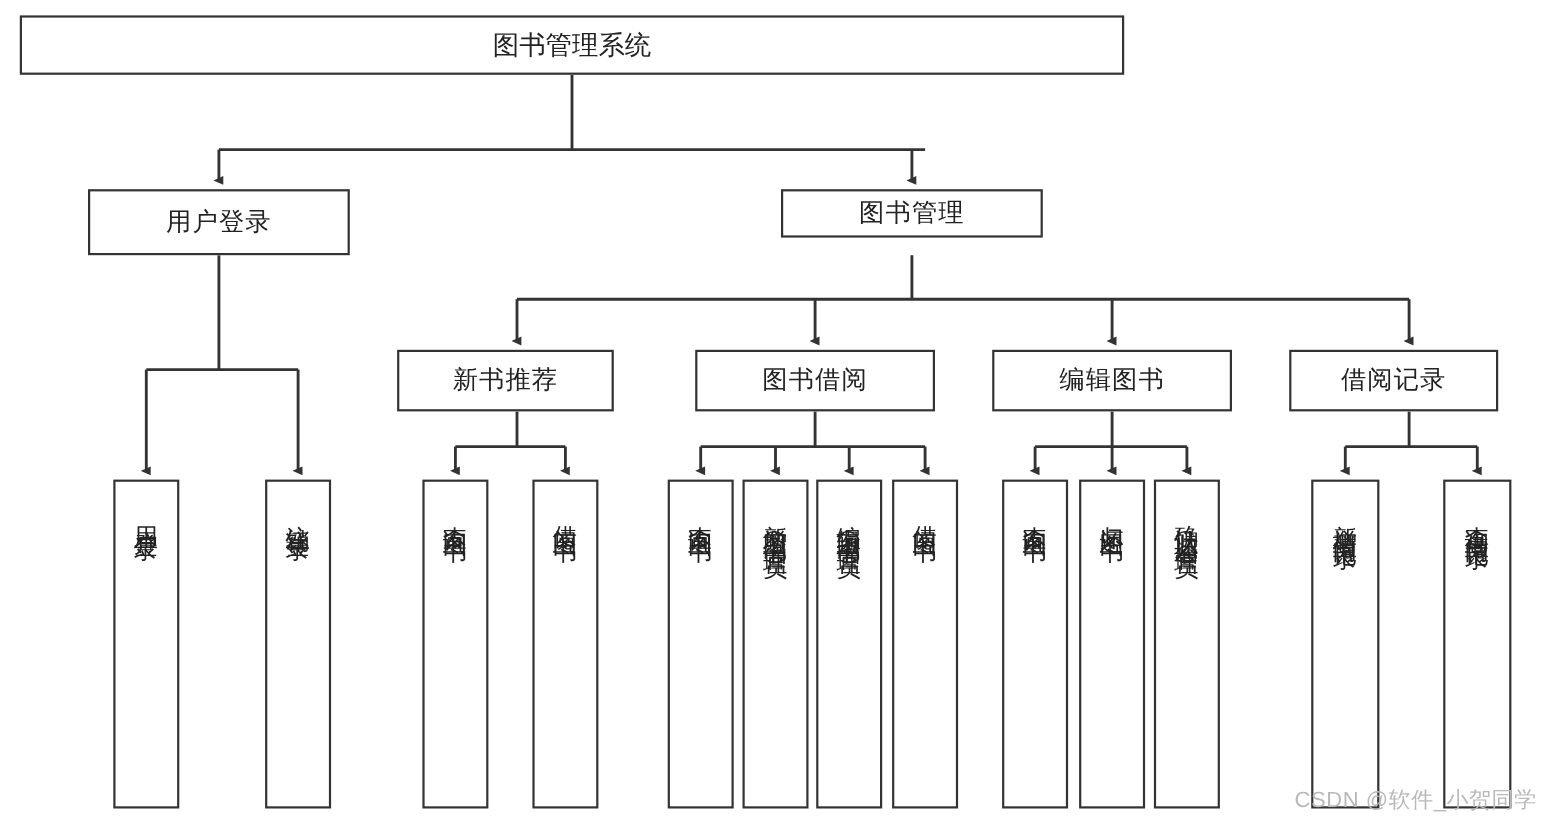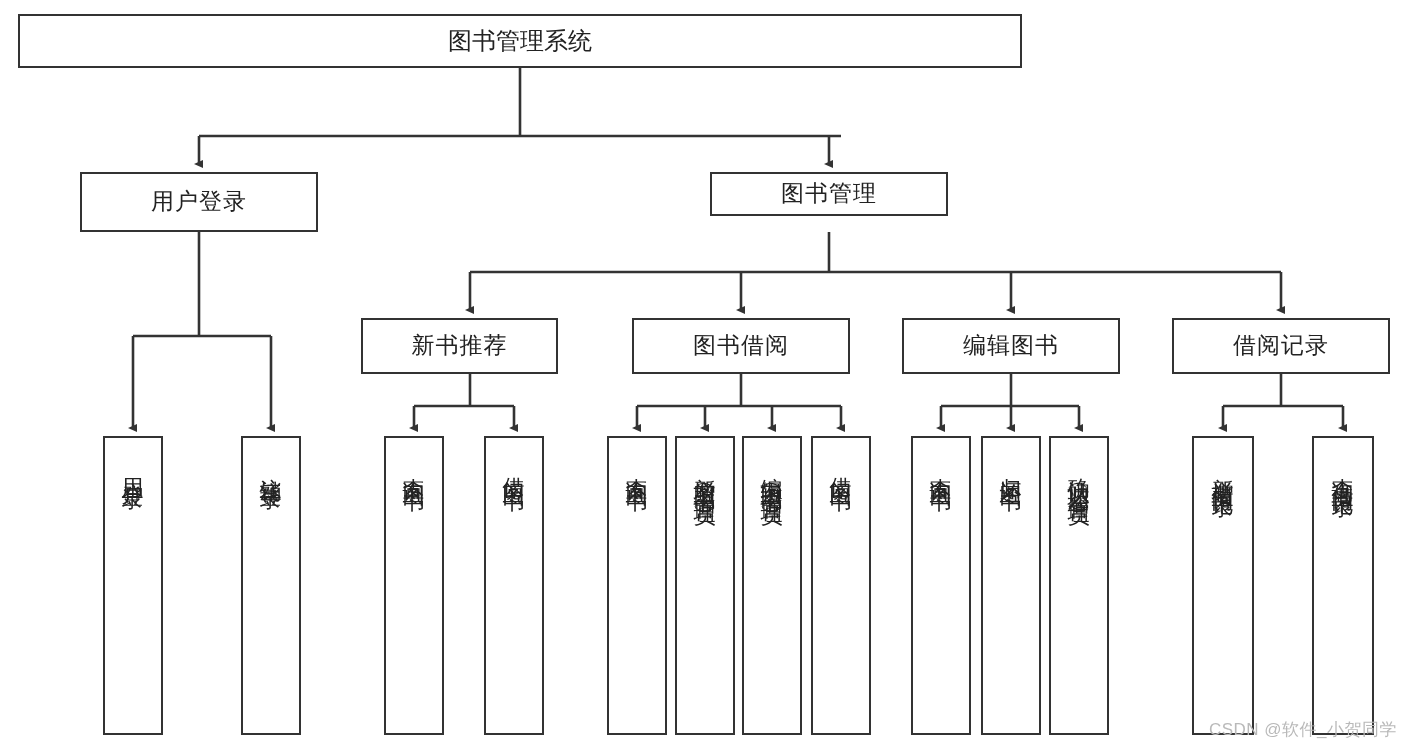--- a/index.html
+++ b/index.html
@@ -52,21 +52,21 @@
     writing-mode: vertical-rl;
     text-orientation: upright;
     letter-spacing: 4px;
     line-height: 1.05;
     white-space: nowrap;
   }
   .watermark {
     position: absolute;
     right: 8px;
     bottom: 6px;
-    font-size: 17px;
+    font-size: 20px;
     color: #b9b9b9;
     letter-spacing: 0.5px;
     white-space: nowrap;
   }
 </style>
 </head>
 <body>
 
 <div id="canvas">
 
@@ -133,21 +133,21 @@
 
   <div class="node horiz" style="left:361px; top:318px; width:197px; height:56px;">
     <span>新书推荐</span>
   </div>
   <div class="node horiz" style="left:632px; top:318px; width:218px; height:56px;">
     <span>图书借阅</span>
   </div>
   <div class="node horiz" style="left:902px; top:318px; width:218px; height:56px;">
     <span>编辑图书</span>
   </div>
-  <div class="node horiz" style="left:1172px; top:318px; width:218px; height:56px;">
+  <div class="node horiz" style="left:1172px; top:318px; width:190px; height:56px;">
     <span>借阅记录</span>
   </div>
 
   <div class="node leaf" style="left:103px; top:436px; width:60px; height:299px;">
     <span class="vtext">用户登录</span>
   </div>
   <div class="node leaf" style="left:241px; top:436px; width:60px; height:299px;">
     <span class="vtext">注销登录</span>
   </div>
 

